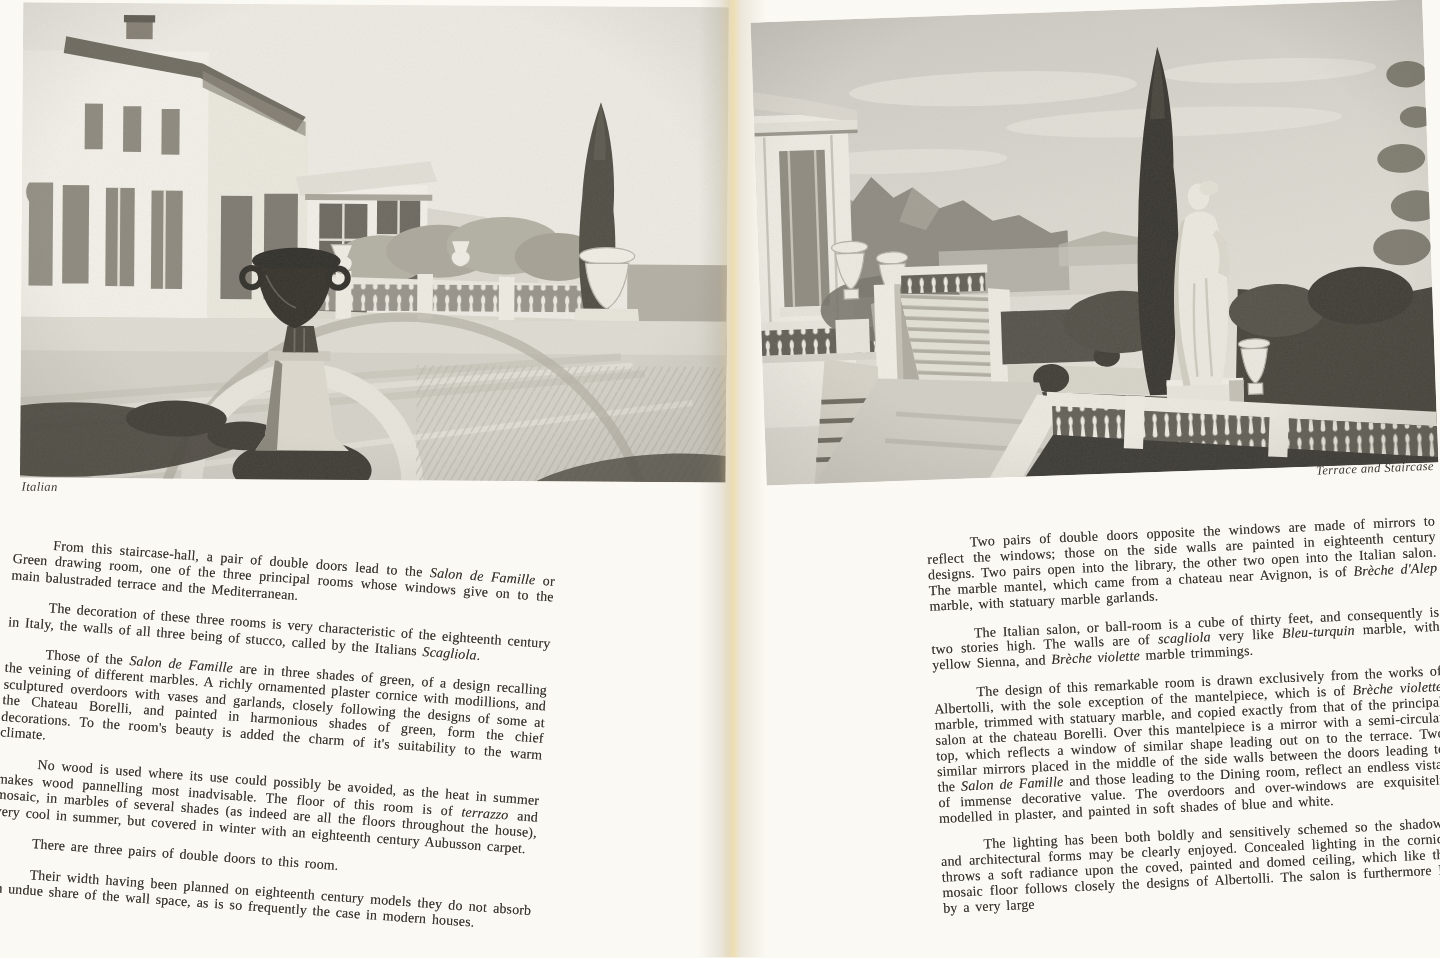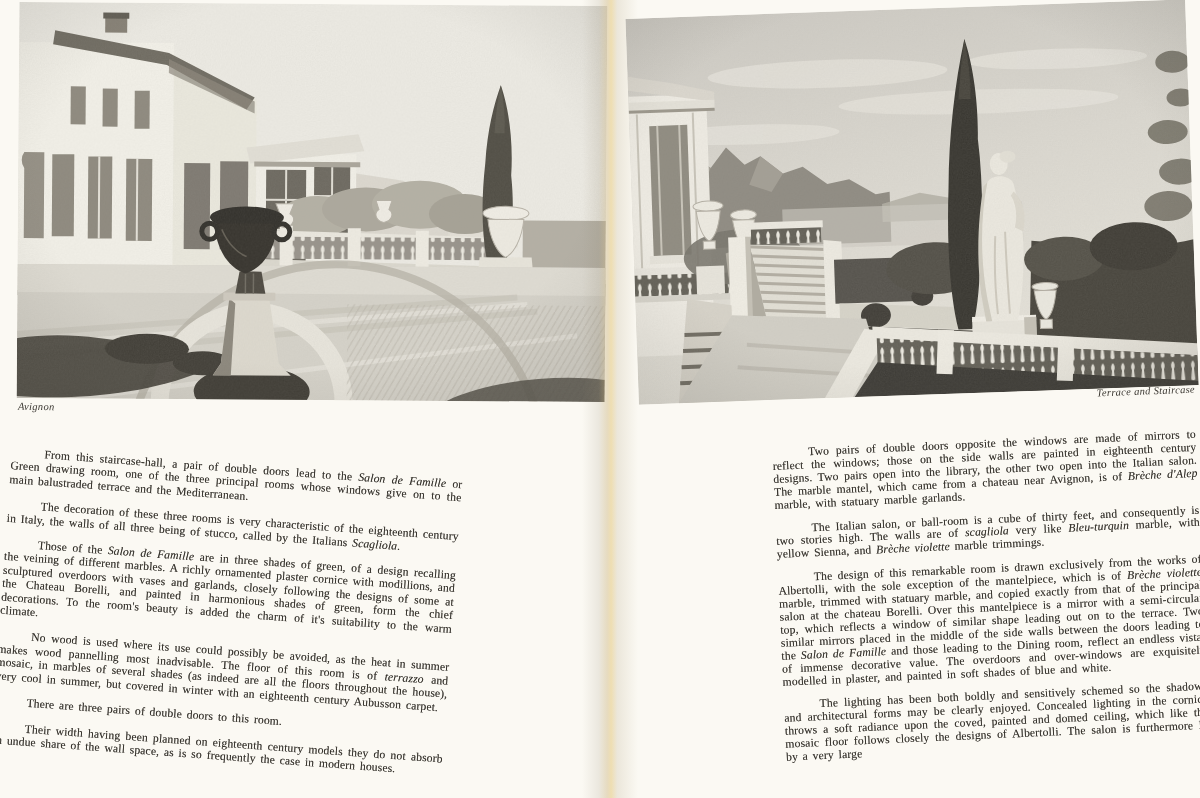--- a/index.html
+++ b/index.html
@@ -171,21 +171,21 @@
         <circle cx="192" cy="228" r="8" fill="none" stroke="#2f2d28" stroke-width="5"></circle>
         <circle cx="264" cy="228" r="8" fill="none" stroke="#2f2d28" stroke-width="5"></circle>
         <path d="M204,226 C210,240 220,250 229,253" stroke="#6d685d" stroke-width="1.5" fill="none" opacity=".8"></path>
       </g>
 
       <rect width="588" height="396" filter="url(#gL)"></rect>
       <rect width="588" height="396" fill="url(#vigL)"></rect>
     </svg>
   </figure>
 
-  <div class="caption cap-left">Avignon</div>
+  <div class="caption cap-left">Italian</div>
 
   <div class="textcol left-text">
       <p><span>From this staircase-hall, a pair of double doors lead to the </span><i>Salon de Famille</i><span> or Green drawing room, one of the three principal rooms whose windows give on to the main balustraded terrace and the Mediterranean.</span></p>
       <p><span>The decoration of these three rooms is very characteristic of the eighteenth century in Italy, the walls of all three being of stucco, called by the Italians </span><i>Scagliola</i><span>.</span></p>
       <p><span>Those of the </span><i>Salon de Famille</i><span> are in three shades of green, of a design recalling the veining of different marbles.  A richly ornamented plaster cornice with modillions, and sculptured overdoors with vases and garlands, closely following the designs of some at the Chateau Borelli, and painted in harmonious shades of green, form the chief decorations. To the room's beauty is added the charm of it's suitability to the warm climate.</span></p>
       <p><span>No wood is used where its use could possibly be avoided, as the heat in summer makes wood pannelling most inadvisable.  The floor of this room is of </span><i>terrazzo</i><span> and mosaic, in marbles of several shades (as indeed are all the floors throughout the house), very cool in summer, but covered in winter with an eighteenth century Aubusson carpet.</span></p>
       <p><span>There are three pairs of double doors to this room.</span></p>
       <p><span>Their width having been planned on eighteenth century models they do not absorb an undue share of the wall space, as is so frequently the case in modern houses.</span></p>
     </div>
 </div>

